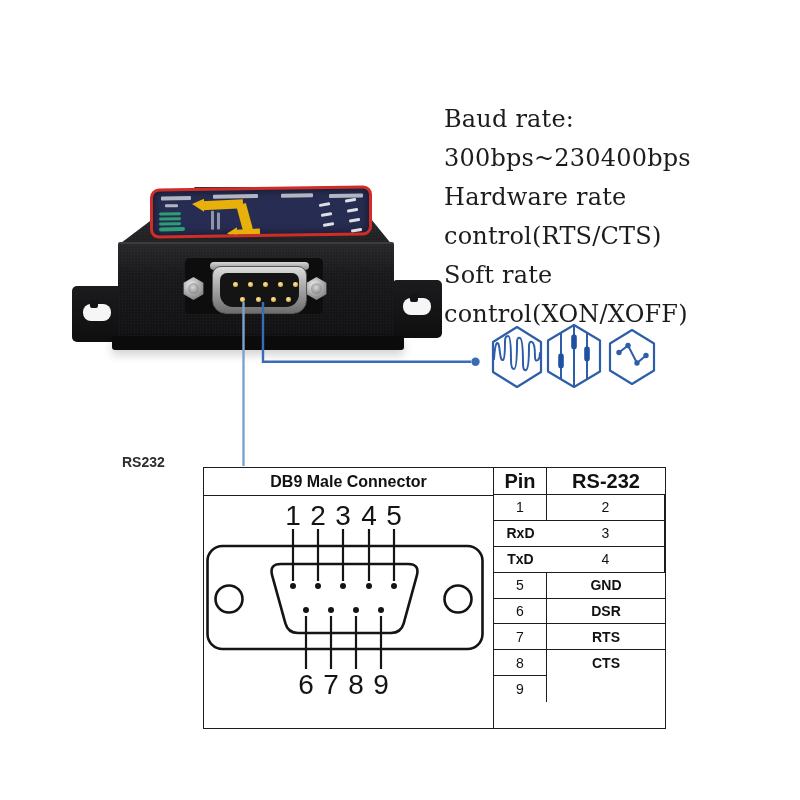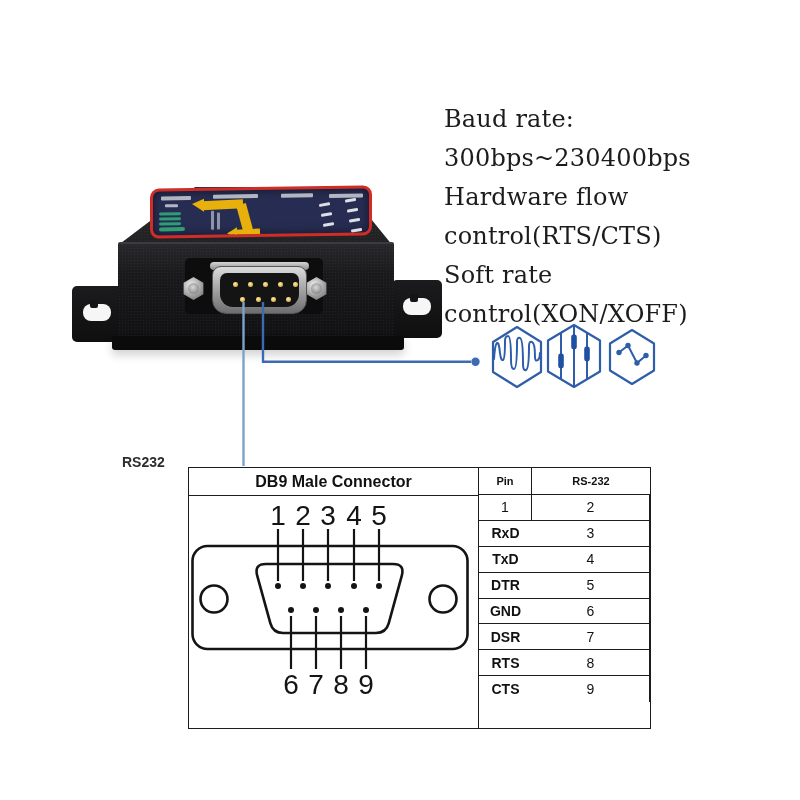--- a/index.html
+++ b/index.html
@@ -66,50 +66,50 @@
   .insert{left:7px;top:6px;width:79px;height:34px;background:#141414;border-radius:7px 7px 13px 13px;}
   .pin-dot{width:4.5px;height:4.5px;border-radius:50%;background:radial-gradient(circle at 40% 35%,#ffe9a8,#c89a2a);}
   
   .rs232-caption{
     position:absolute;left:122px;top:454px;font-size:14px;font-weight:700;color:#2d2d2d;z-index:5;
   }
   
   .overlay{position:absolute;left:0;top:0;z-index:5;pointer-events:none;}
   
   .pinout-box{
-    position:absolute;left:188px;top:467px;width:463px;height:262px;
+    position:absolute;left:203px;top:467px;width:463px;height:262px;
     border:1.8px solid #1c1c1c;box-sizing:border-box;display:flex;background:#fff;z-index:4;
   }
   .diagram-cell{width:290px;border-right:1.6px solid #1c1c1c;display:flex;flex-direction:column;box-sizing:border-box;}
   .diagram-header{
     height:27px;border-bottom:1.6px solid #1c1c1c;display:flex;align-items:center;justify-content:center;
     font-size:16px;font-weight:700;color:#111;
   }
   .diagram-area{flex:1;position:relative;}
   .diagram-area svg{display:block;width:288px;height:100%;}
   .pin-table{
     flex:1;display:grid;grid-template-columns:53px 1fr;grid-template-rows:27px repeat(9,1fr);
   }
   .pt-cell{
     display:flex;align-items:center;justify-content:center;
     border-bottom:1.4px solid #1c1c1c;font-size:14px;color:#111;
   }
   .pt-cell:nth-last-child(-n+2){border-bottom:none;}
   .pin-col{border-right:1.4px solid #1c1c1c;}
-  .pt-head{font-weight:700;font-size:11px;}
+  .pt-head{font-weight:700;font-size:20px;}
   .sig{font-weight:700;}
 </style>
 </head>
 <body>
 
 <div class="stage">
 
   <div class="features">
     <div>Baud rate: 300bps~230400bps</div>
-    <div>Hardware flow control(RTS/CTS)</div>
+    <div>Hardware rate control(RTS/CTS)</div>
     <div>Soft rate control(XON/XOFF)</div>
   </div>
 
   <div class="device">
     <div class="ear ear-left">
       <div class="slot"></div>
       <div class="notch"></div>
     </div>
     <div class="ear ear-right">
       <div class="slot"></div>
@@ -259,21 +259,20 @@
     <div class="pin-table">
       <div class="pt-cell pt-head pin-col">Pin</div>
       <div class="pt-cell pt-head">RS-232</div>
 
       <div class="pt-cell pin-col">1</div>
       <div class="pt-cell pin-col">2</div>
       <div class="pt-cell sig">RxD</div>
       <div class="pt-cell pin-col">3</div>
       <div class="pt-cell sig">TxD</div>
       <div class="pt-cell pin-col">4</div>
-      <div class="pt-cell sig">DTR</div>
       <div class="pt-cell pin-col">5</div>
       <div class="pt-cell sig">GND</div>
       <div class="pt-cell pin-col">6</div>
       <div class="pt-cell sig">DSR</div>
       <div class="pt-cell pin-col">7</div>
       <div class="pt-cell sig">RTS</div>
       <div class="pt-cell pin-col">8</div>
       <div class="pt-cell sig">CTS</div>
       <div class="pt-cell pin-col">9</div>
     </div>

